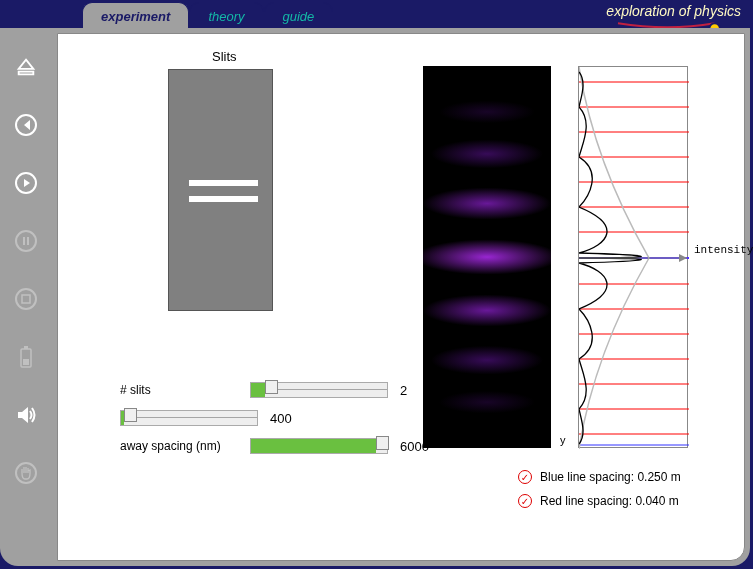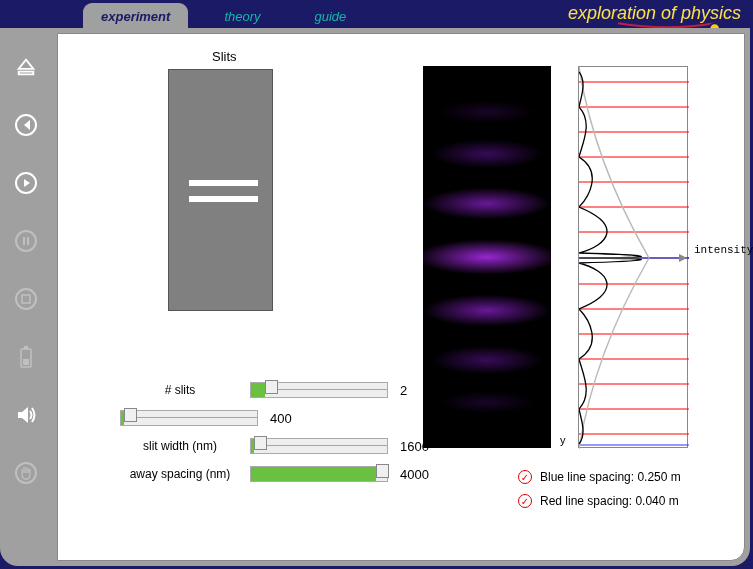--- a/index.html
+++ b/index.html
@@ -1,41 +1,41 @@
 <!DOCTYPE html>
 <html><head>
 <meta charset="utf-8">
 <style>
   * { box-sizing: border-box; margin: 0; padding: 0; }
   body { font-family: Arial, sans-serif; font-size: 12px; background: #fff; }
   .app { width: 753px; height: 569px; position: relative; background: #1a1a66; }
   .top-bar { position: absolute; top: 0; left: 0; right: 0; height: 28px; background: #1a1a66; }
-  .tabs { position: absolute; top: 2px; left: 82px; display: flex; gap: 16px; }
+  .tabs { position: absolute; top: 2px; left: 82px; display: flex; gap: 0; }
   .tab { padding: 6px 18px 4px 18px; border-radius: 10px 10px 0 0; font-style: italic; font-size: 13px; cursor: pointer; border: 1px solid #1a1a66; border-bottom: none; }
   .tab.active { background: #a0a0a0; color: #1a1a66; font-weight: bold; }
   .tab.inactive { background: #1a1a66; color: #14b8a6; }
-  .logo { position: absolute; top: 3px; right: 12px; color: #fde047; font-style: italic; font-size: 18px; display: flex; align-items: center; gap: 4px; }
+  .logo { position: absolute; top: 3px; right: 12px; color: #fef9c3; font-style: italic; font-size: 14px; display: flex; align-items: center; gap: 4px; }
   .logo-swoosh { position: absolute; right: 5px; top: 18px; width: 160px; height: 20px; }
   .sidebar { position: absolute; top: 28px; left: 0; width: 52px; height: 538px; background: #a0a0a0; border-radius: 0 0 0 18px; display: flex; flex-direction: column; align-items: center; padding-top: 24px; gap: 28px; }
   .side-btn { width: 30px; height: 30px; display: flex; align-items: center; justify-content: center; cursor: pointer; color: #fff; }
   .side-btn.disabled { color: #c0c0c0; }
   .main { position: absolute; top: 28px; left: 52px; right: 3px; bottom: 3px; background: #a0a0a0; border-radius: 0 0 18px 0; padding: 5px; }
   .content { width: 100%; height: 100%; background: #fff; border: 1px solid #888; border-radius: 0 0 14px 0; position: relative; }
   .slits-title { position: absolute; top: 15px; left: 154px; font-size: 13px; }
   .slits-box { position: absolute; top: 35px; left: 110px; width: 105px; height: 242px; background: #808080; border: 1px solid #555; }
   .slit { position: absolute; left: 20px; right: 14px; height: 6px; background: #fff; }
   .pattern-title { position: absolute; top: 13px; left: 365px; font-size: 13px; }
   .pattern-strip { position: absolute; top: 32px; left: 365px; width: 128px; height: 382px; background: #000; }
   .fringe { position: absolute; left: 0; right: 0; }
   .graph { position: absolute; top: 32px; left: 520px; width: 110px; height: 382px; border: 1px solid #888; }
   .intensity-label { position: absolute; top: 210px; left: 636px; font-size: 11px; font-family: Liberation Mono, monospace; }
   .y-label { position: absolute; top: 400px; left: 502px; font-size: 11px; }
   .controls { position: absolute; top: 346px; left: 62px; width: 318px; }
   .ctrl-row { display: flex; align-items: center; margin-bottom: 8px; height: 20px; }
-  .ctrl-label { width: 130px; text-align: center; padding-right: 10px; font-size: 12px; }
+  .ctrl-label { width: 130px; text-align: left; padding-right: 10px; font-size: 12px; }
   .ctrl-slider { width: 138px; height: 16px; position: relative; background: linear-gradient(to bottom, #eee 0%, #eee 40%, #888 45%, #eee 50%, #eee 100%); border: 1px solid #aaa; }
   .ctrl-slider-fill { position: absolute; left: 0; top: 0; bottom: 0; background: #6ac040; }
   .ctrl-thumb { position: absolute; top: -3px; width: 13px; height: 14px; background: #f0f0f0; border: 1px solid #888; cursor: pointer; }
   .ctrl-value { width: 48px; padding-left: 12px; font-size: 13px; }
   .spacing-info { position: absolute; top: 436px; left: 460px; }
   .spacing-row { display: flex; align-items: center; gap: 8px; margin-bottom: 10px; font-size: 12px; }
   .check-icon { width: 14px; height: 14px; border: 1.5px solid #d00; border-radius: 50%; display: flex; align-items: center; justify-content: center; color: #d00; font-size: 10px; }
 </style>
 </head>
 <body>
@@ -172,34 +172,26 @@
           <div class="ctrl-value">2</div>
         </div>
         <div class="ctrl-row">
           <div class="ctrl-slider">
             <div class="ctrl-slider-fill" style="width:2%"></div>
             <div class="ctrl-thumb" style="left:2%"></div>
           </div>
           <div class="ctrl-value">400</div>
         </div>
         <div class="ctrl-row">
-          <div class="ctrl-label">slit width (nm)</div>
-          <div class="ctrl-slider">
-            <div class="ctrl-slider-fill" style="width:2%"></div>
-            <div class="ctrl-thumb" style="left:2%"></div>
-          </div>
-          <div class="ctrl-value">1600</div>
-        </div>
-        <div class="ctrl-row">
           <div class="ctrl-label">away spacing (nm)</div>
           <div class="ctrl-slider">
             <div class="ctrl-slider-fill" style="width:92%"></div>
             <div class="ctrl-thumb" style="left:92%"></div>
           </div>
-          <div class="ctrl-value">4000</div>
+          <div class="ctrl-value">6000</div>
         </div>
       </div>
 
       <div class="spacing-info">
         <div class="spacing-row">
           <span class="check-icon">✓</span>
           <span>Blue line spacing: 0.250 m</span>
         </div>
         <div class="spacing-row">
           <span class="check-icon">✓</span>

